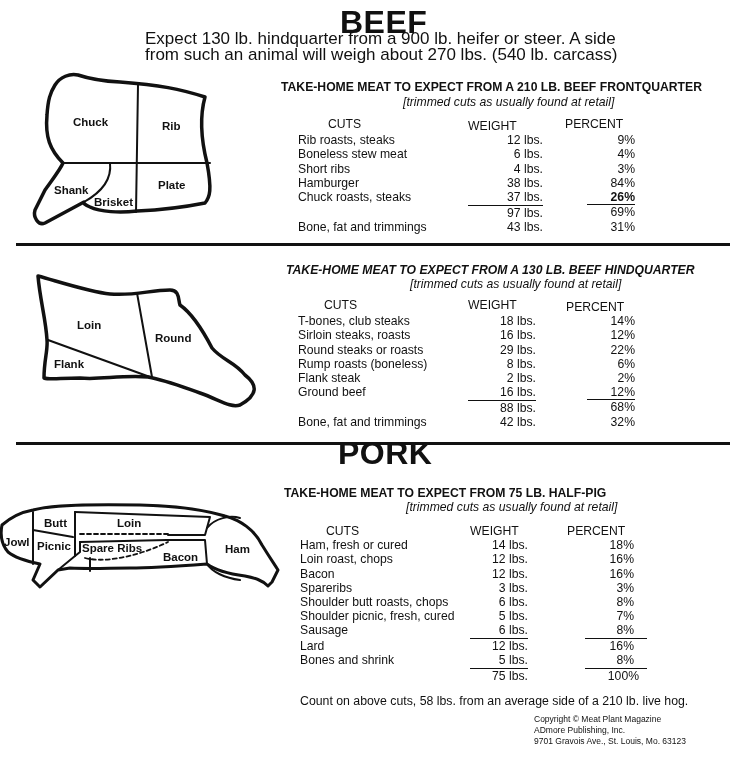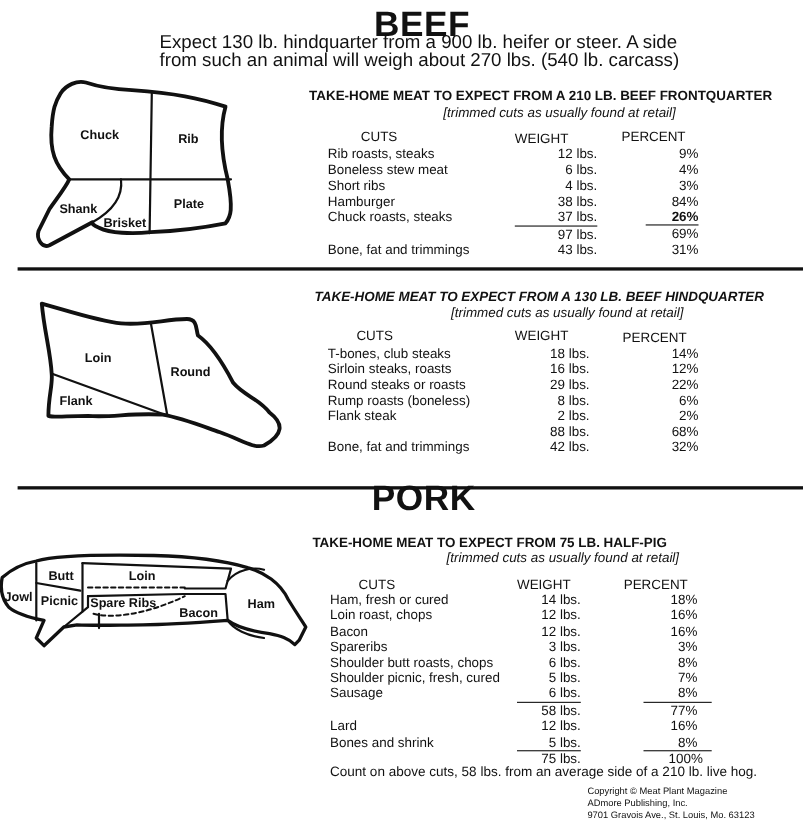--- a/index.html
+++ b/index.html
@@ -142,20 +142,25 @@
         <td>Rump roasts (boneless)</td>
         <td class="w">8 lbs.</td>
         <td class="p" style="padding-right:18px;">6%</td>
       </tr>
   <tr>
         <td>Flank steak</td>
         <td class="w">2 lbs.</td>
         <td class="p" style="padding-right:18px;">2%</td>
       </tr>
   <tr>
+        <td>Ground beef</td>
+        <td class="w ul">16 lbs.</td>
+        <td class="p" style="padding-right:18px;"><span style="display:inline-block; border-bottom:1.5px solid #111; width:48px; text-align:right;">12%</span></td>
+      </tr>
+  <tr>
         <td></td>
         <td class="w">88 lbs.</td>
         <td class="p" style="padding-right:18px;">68%</td>
       </tr>
   <tr>
         <td>Bone, fat and trimmings</td>
         <td class="w">42 lbs.</td>
         <td class="p" style="padding-right:18px;">32%</td>
       </tr>
 </tbody>
@@ -233,25 +238,20 @@
         <td>Shoulder picnic, fresh, cured</td>
         <td class="w">5 lbs.</td>
         <td class="p" style="padding-right:21px;">7%</td>
       </tr>
   <tr>
         <td>Sausage</td>
         <td class="w ul">6 lbs.</td>
         <td class="p" style="padding-right:8px;"><span style="display:inline-block; border-bottom:1.5px solid #111; width:62px; text-align:right; padding-right:13px; box-sizing:border-box;">8%</span></td>
       </tr>
   <tr>
-        <td></td>
-        <td class="w">58 lbs.</td>
-        <td class="p" style="padding-right:21px;">77%</td>
-      </tr>
-  <tr>
         <td>Lard</td>
         <td class="w">12 lbs.</td>
         <td class="p" style="padding-right:21px;">16%</td>
       </tr>
   <tr>
         <td>Bones and shrink</td>
         <td class="w ul">5 lbs.</td>
         <td class="p" style="padding-right:8px;"><span style="display:inline-block; border-bottom:1.5px solid #111; width:62px; text-align:right; padding-right:13px; box-sizing:border-box;">8%</span></td>
       </tr>
   <tr>

